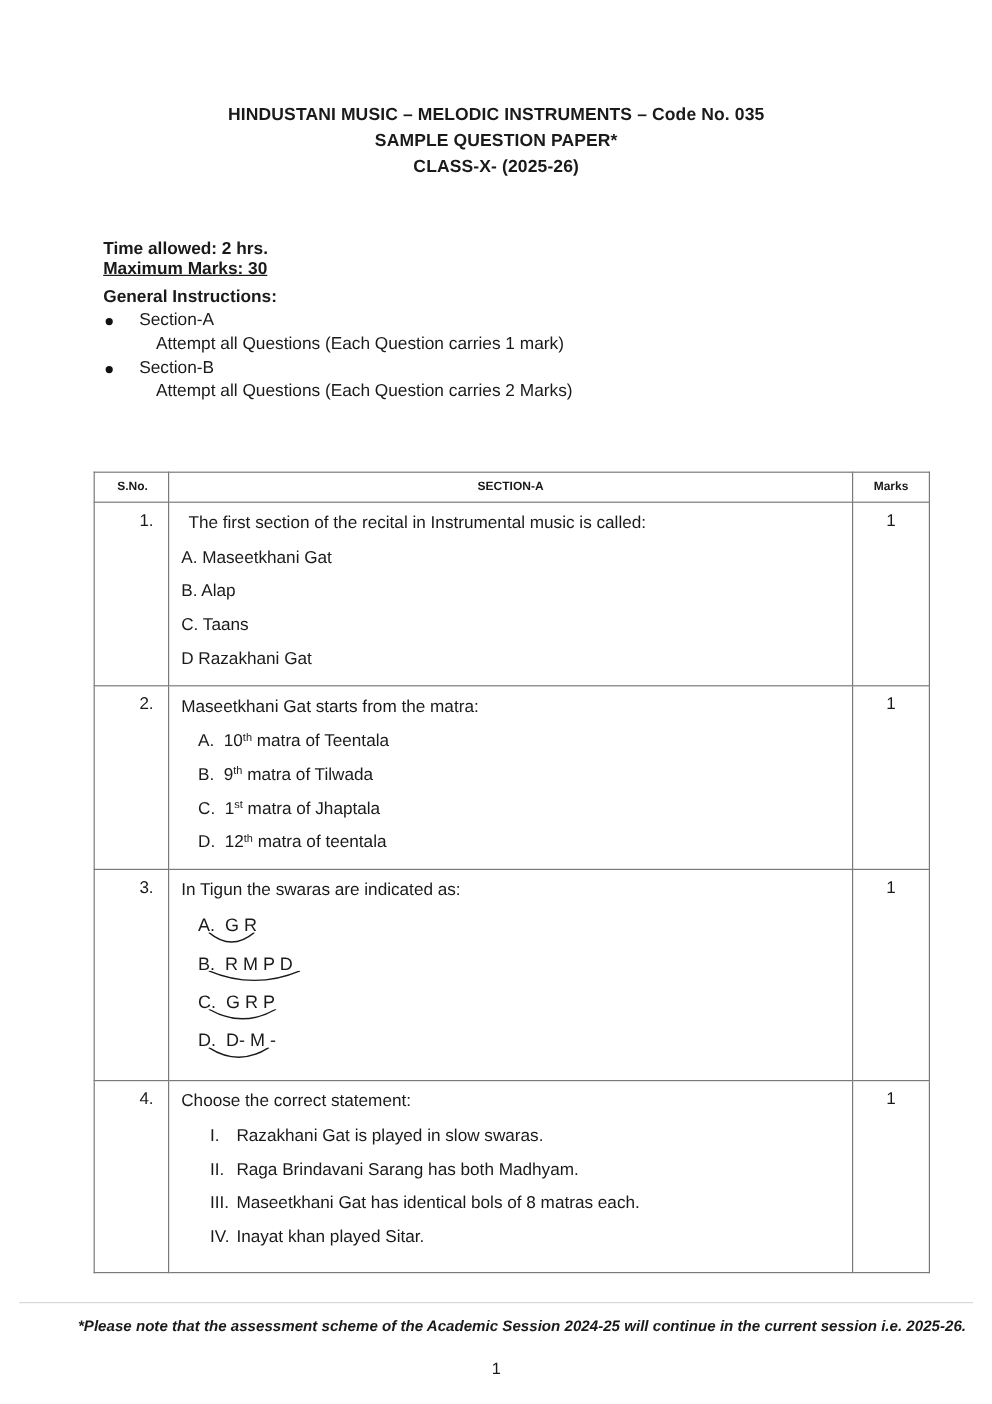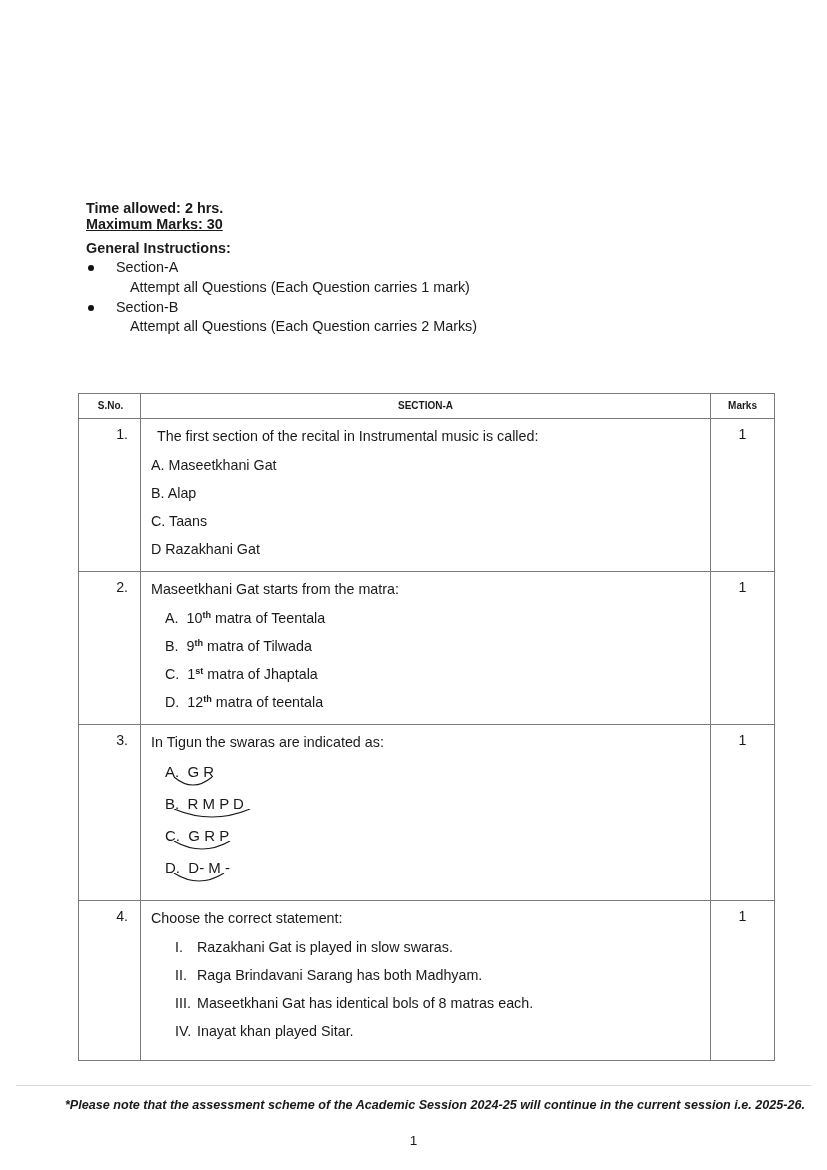--- a/index.html
+++ b/index.html
@@ -145,21 +145,20 @@
     margin-bottom: 9px;
     white-space: pre;
   }
   .opt:last-child { margin-bottom: 2px; }
   .opt.ind { padding-left: 14px; }
 
   sup {
     font-size: 0.64em;
     vertical-align: 0.52em;
     line-height: 0;
-    font-weight: bold;
   }
 
   
   .swara-row {
     position: relative;
     font-size: 15px;
     line-height: 19px;
     margin-bottom: 8px;
     padding-left: 14px;
     height: 24px;
@@ -208,20 +207,25 @@
     top: 1133px;
     text-align: center;
     font-size: 13.6px;
   }
 </style>
 </head>
 <body>
 
 <div class="page">
 
+  <div class="doc-header">
+    <div class="hline">HINDUSTANI MUSIC – MELODIC INSTRUMENTS – Code No. 035</div>
+    <div class="hline">SAMPLE QUESTION PAPER*</div>
+    <div class="hline">CLASS-X- (2025-26)</div>
+  </div>
 
   <div class="meta-row">
     <div class="left">Time allowed: 2 hrs.</div>
     <div class="right">Maximum Marks: 30</div>
   </div>
 
   <div class="instructions">
     <div class="gi-title">General Instructions:</div>
     <ul class="gi-list">
       <li class="gi-item">

